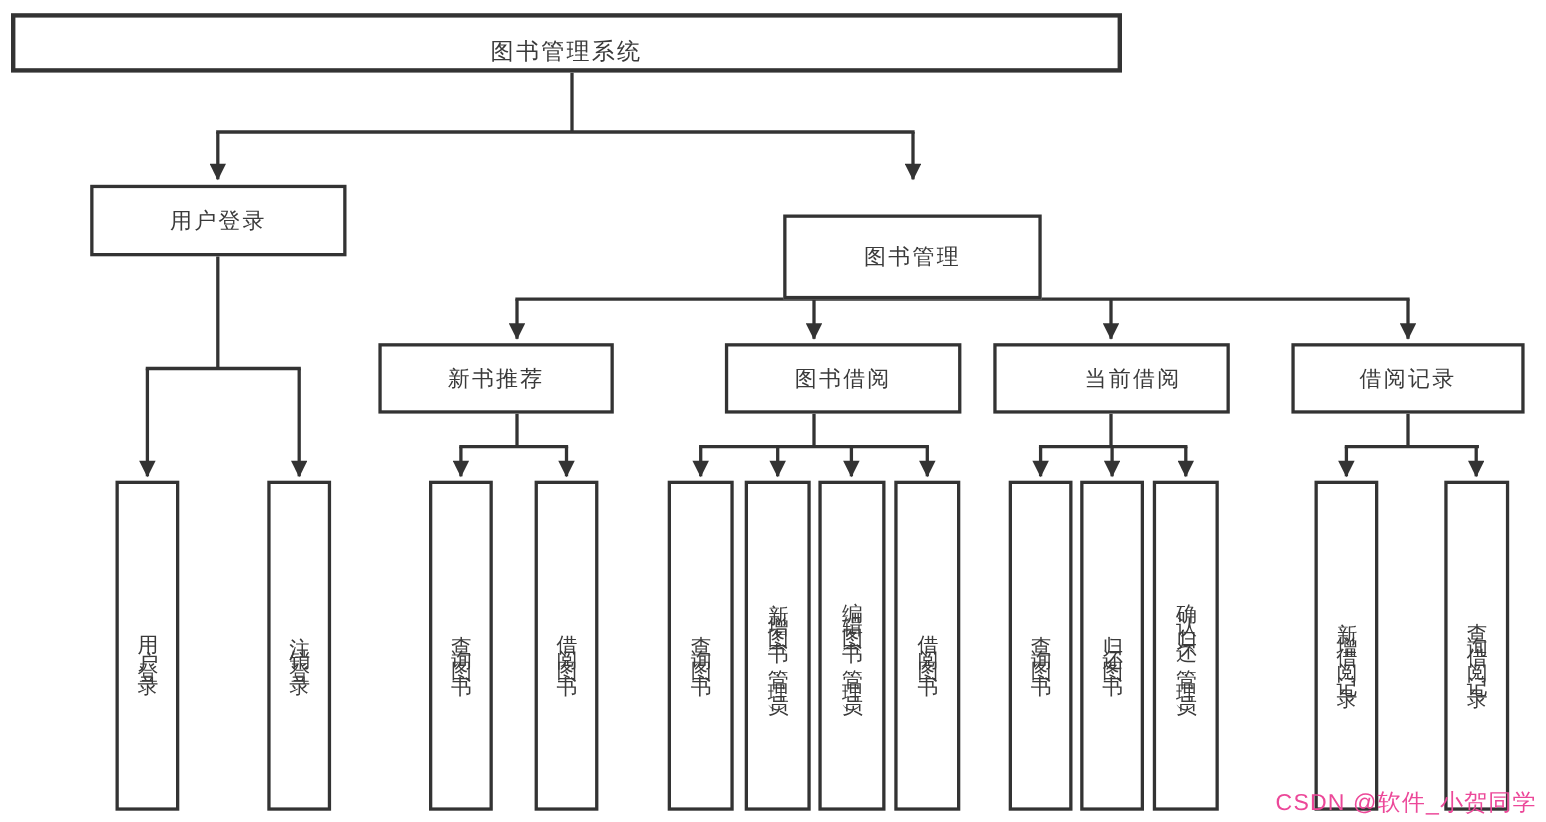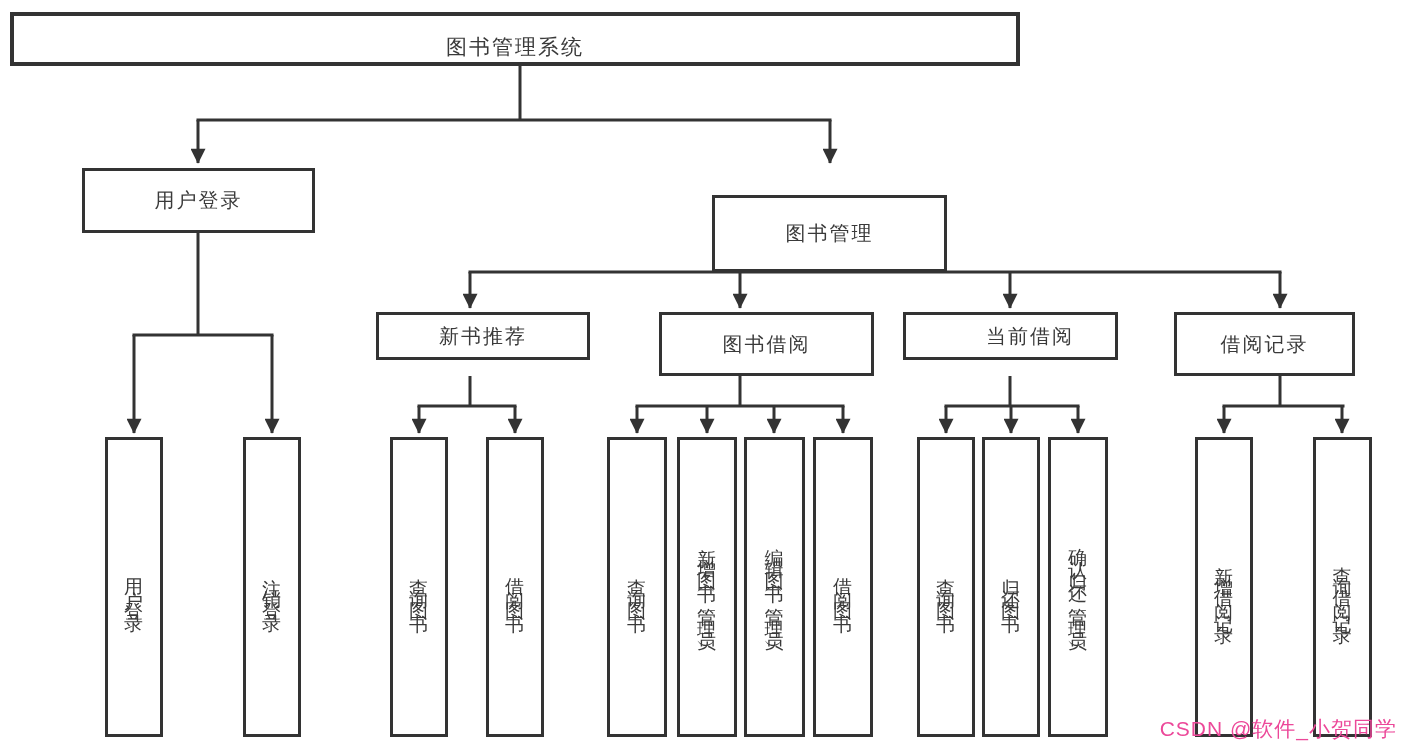--- a/index.html
+++ b/index.html
@@ -10,24 +10,24 @@
         display:flex;align-items:center;justify-content:center;color:#3a3a3a;}
   .node.root{border-width:4px;}
   .hlabel{font-size:20px;letter-spacing:2px;color:#3a3a3a;}
   .root .hlabel{font-size:21px;margin-top:16px;}
   .leaf .vlabel{writing-mode:vertical-rl;text-orientation:mixed;font-size:19px;
         letter-spacing:12px;color:#3a3a3a;line-height:1;}
   
   .n-root{left:10px;top:12px;width:1010px;height:54px;}
   .n-l2a{left:82px;top:168px;width:233px;height:65px;}
   .n-l2b{left:712px;top:168px;width:235px;height:77px;margin-top:27px;}
-  .n-l3a{left:376px;top:312px;width:214px;height:48px;}
+  .n-l3a{left:344px;top:312px;width:214px;height:64px;}
   .n-l3b{left:659px;top:312px;width:215px;height:64px;}
-  .n-l3c{left:903px;top:312px;width:215px;height:48px;padding-left:39px;}
-  .n-l3d{left:1174px;top:312px;width:181px;height:64px;}
+  .n-l3c{left:903px;top:312px;width:215px;height:64px;padding-left:39px;}
+  .n-l3d{left:1174px;top:312px;width:212px;height:64px;}
   .leaf{top:437px;height:300px;}
   .n-ul1{left:105px;width:58px;}
   .n-ul2{left:243px;width:58px;}
   .n-nb1{left:390px;width:58px;}
   .n-nb2{left:486px;width:58px;}
   .n-bb1{left:607px;width:60px;}
   .n-bb2{left:677px;width:60px;}
   .n-bb3{left:744px;width:61px;}
   .n-bb4{left:813px;width:60px;}
   .n-cb1{left:917px;width:58px;}

